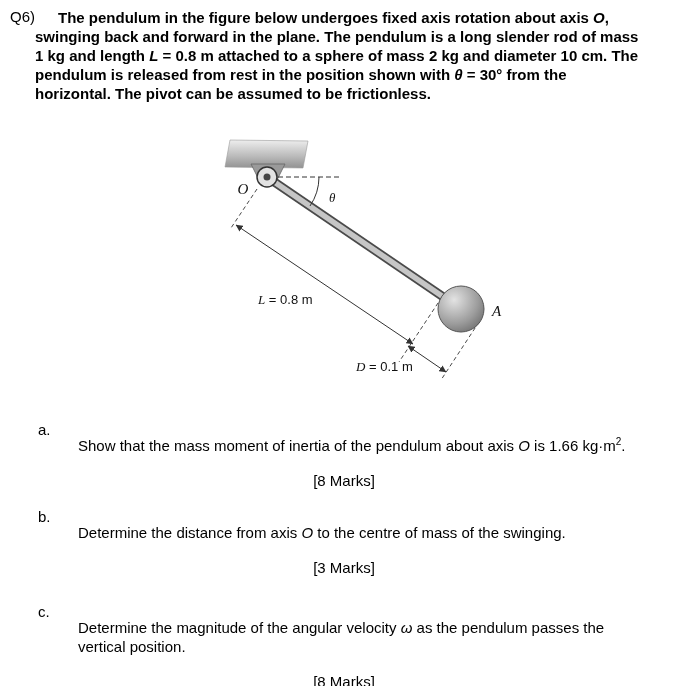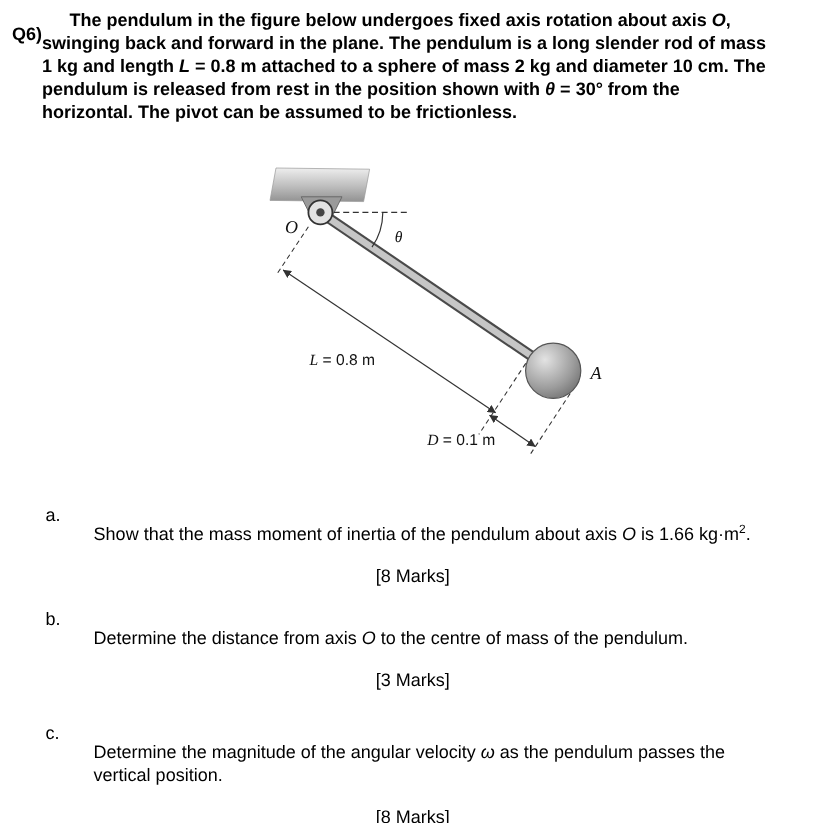--- a/index.html
+++ b/index.html
@@ -18,22 +18,22 @@
   .it { font-style: italic; }
   sup { font-size: 10px; line-height: 0; }
 
   .q-block {
     position: relative;
     padding: 8px 40px 0 35px;
   }
   .q-num {
     position: absolute;
     left: 10px;
-    top: 20px;
-    font-weight: bold;
+    top: 8px;
+    font-weight: normal;
   }
   .q-text {
     margin: 0;
     width: 606px;
     text-indent: 23px;
     line-height: 19px;
     font-weight: bold;
   }
 
   .figure-wrap {
@@ -165,21 +165,21 @@
       <div class="part-row">
         <span class="part-letter">a.</span>
         <p class="part-text"><span>Show that the mass moment of inertia of the pendulum about axis </span><span class="it">O</span><span> is 1.66 kg·m</span><sup>2</sup><span>.</span></p>
       </div>
       <div class="part-marks">[8 Marks]</div>
     </div>
 
     <div class="part gap-b">
       <div class="part-row">
         <span class="part-letter">b.</span>
-        <p class="part-text"><span>Determine the distance from axis </span><span class="it">O</span><span> to the centre of mass of the pendulum.</span></p>
+        <p class="part-text"><span>Determine the distance from axis </span><span class="it">O</span><span> to the centre of mass of the swinging.</span></p>
       </div>
       <div class="part-marks">[3 Marks]</div>
     </div>
 
     <div class="part gap-c">
       <div class="part-row">
         <span class="part-letter">c.</span>
         <p class="part-text"><span>Determine the magnitude of the angular velocity </span><span class="it">ω</span><span> as the pendulum passes the vertical position.</span></p>
       </div>
       <div class="part-marks">[8 Marks]</div>

